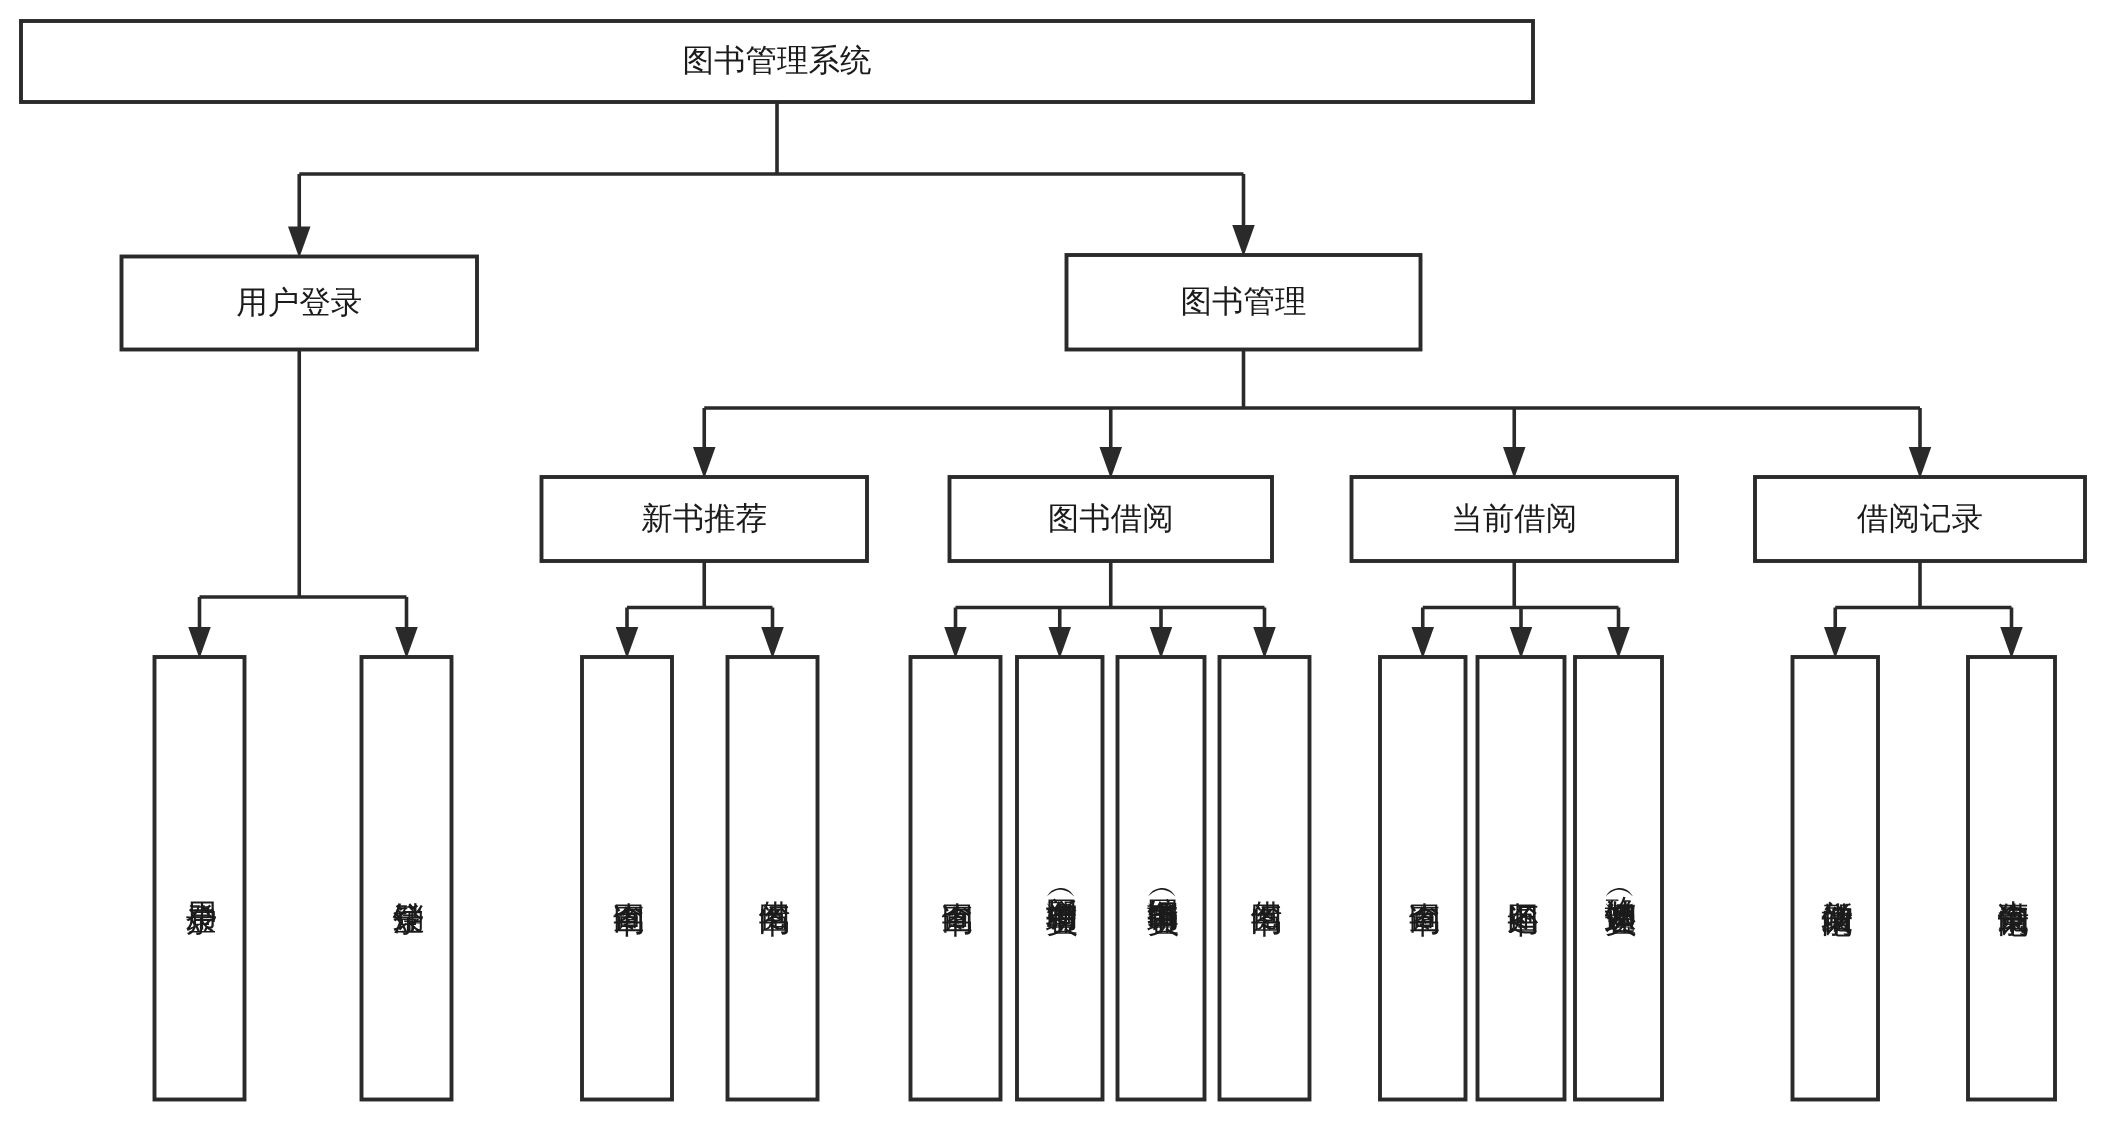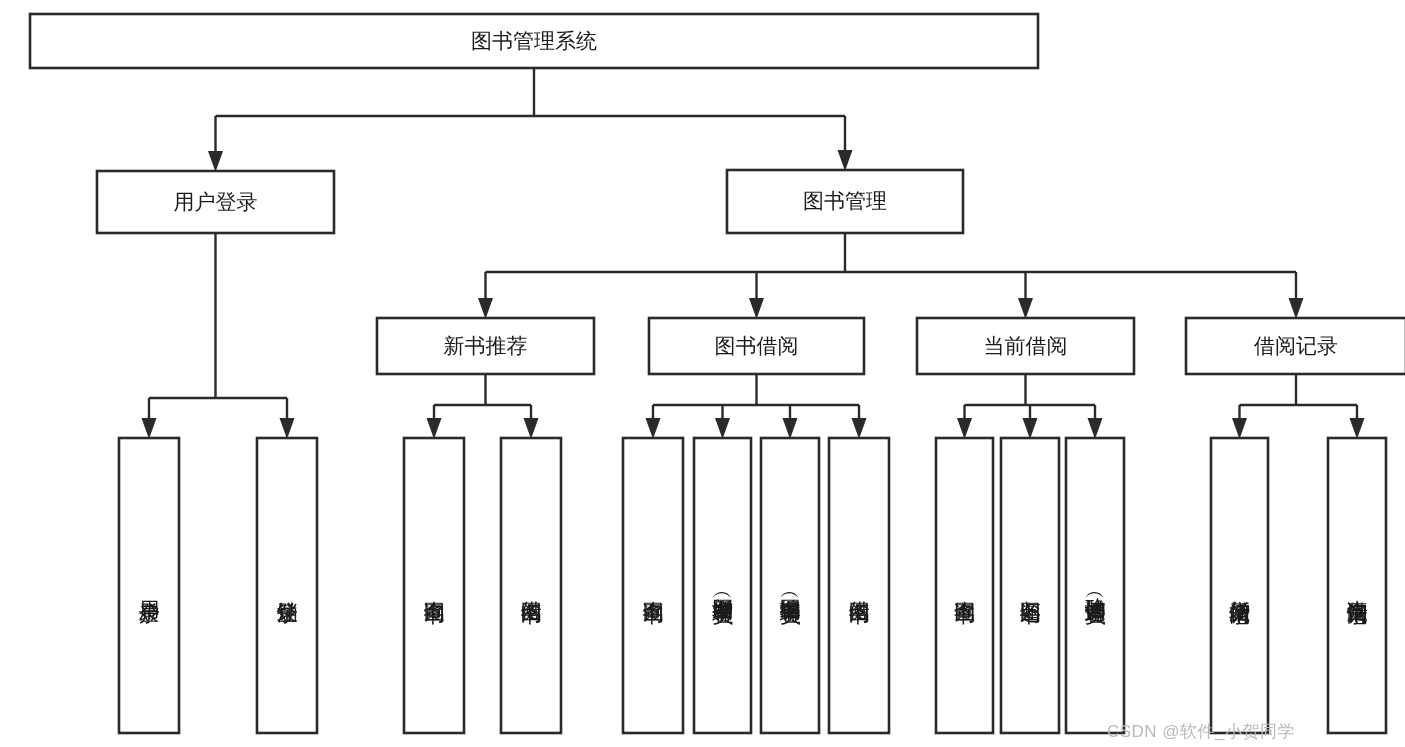--- a/index.html
+++ b/index.html
@@ -12,21 +12,20 @@
     width: 1405px;
     height: 747px;
     font-family: "Liberation Sans", "DejaVu Sans", sans-serif;
     overflow: hidden;
   }
   #diagram-root {
     position: relative;
     width: 1289px;
     height: 747px;
     background: #ffffff;
-    margin-left: 16px;
   }
   svg#tree-svg {
     position: absolute;
     left: 0;
     top: 0;
     width: 1405px;
     height: 747px;
     display: block;
   }
   .node-box {
@@ -259,15 +258,14 @@
         <span class="leaf-label">确认归还（管理员）</span>
       </div>
       <div class="leaf-label-wrap" style="left: 1195px; top: 438px; width: 57px; height: 295px;">
         <span class="leaf-label">新增借阅记录</span>
       </div>
       <div class="leaf-label-wrap" style="left: 1312px; top: 438px; width: 58px; height: 295px;">
         <span class="leaf-label">查询借阅记录</span>
       </div>
     </div>
 
-  <div id="watermark">CSDN @软件_小贺同学</div>
 
 </div>
 
 </body></html>

